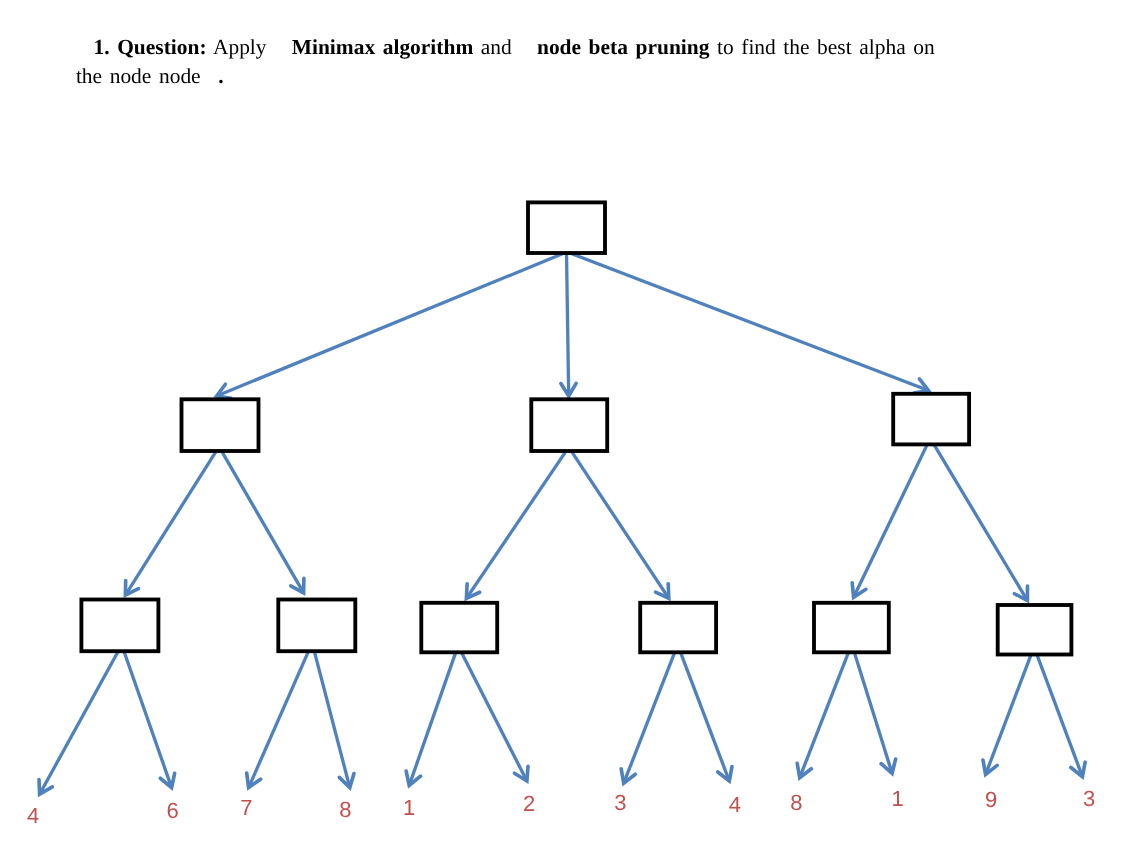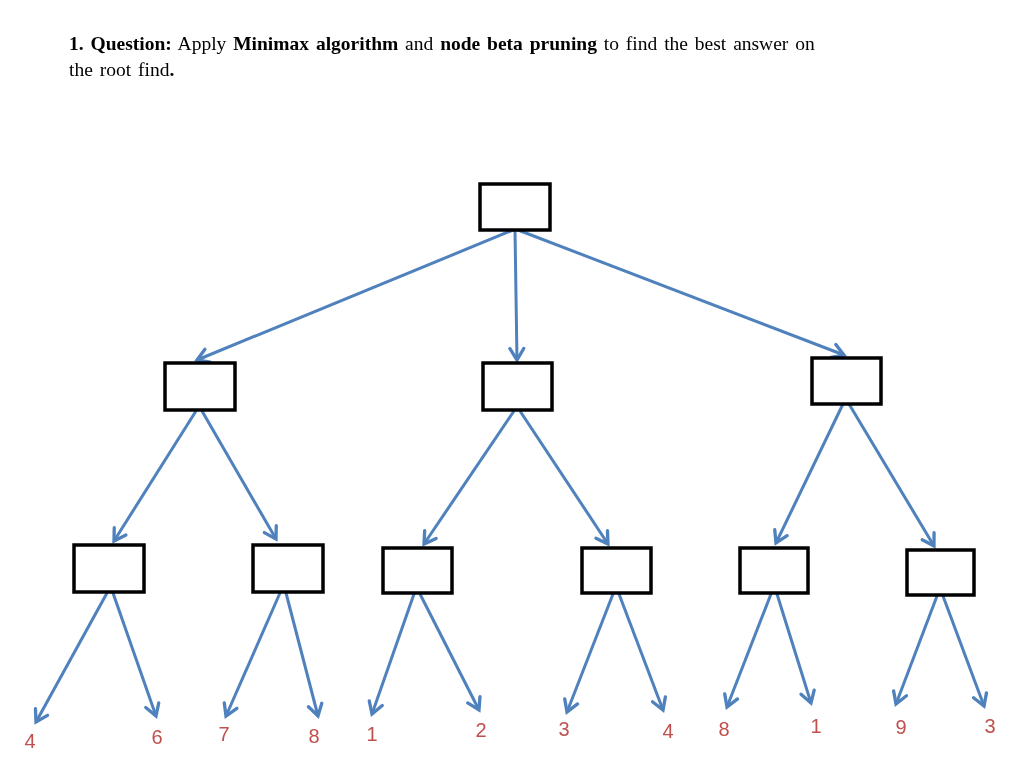--- a/index.html
+++ b/index.html
@@ -12,36 +12,36 @@
   }
   .question {
     position: absolute;
     left: 69px; top: 11px;
     width: 856px;
     font-size: 19.5px;
     line-height: 1.38;
     color: #000000;
     word-spacing: 2px;
   }
-  .question .b { font-weight: 700; }
+  .question .b { font-weight: 700; margin-left: 16px; }
   .tree-svg {
     position: absolute;
     left: 0; top: 0;
   }
   .tree-svg text {
     font-family: "Liberation Sans", sans-serif;
     font-size: 20px;
   }
 </style>
 </head>
 <body>
 
 <p class="question">
-  <span class="b">1. Question:</span><span> Apply </span><span class="b">Minimax algorithm</span><span> and </span><span class="b">node beta pruning</span><span> to find the best answer on</span><br>
-  <span>the root find</span><span class="b">.</span>
+  <span class="b">1. Question:</span><span> Apply </span><span class="b">Minimax algorithm</span><span> and </span><span class="b">node beta pruning</span><span> to find the best alpha on</span><br>
+  <span>the node node</span><span class="b">.</span>
 </p>
 
 <svg class="tree-svg" width="1024" height="775" viewBox="0 0 1024 775" xmlns="http://www.w3.org/2000/svg">
   <defs>
     <marker id="ah" viewBox="0 0 6 6" refX="4.8" refY="3" markerWidth="6" markerHeight="6" orient="auto">
       <path d="M1,0.7 L4.8,3 L1,5.3" fill="none" stroke-width="1.1" stroke-linecap="round" stroke="#4F81BD"></path>
     </marker>
   </defs>
   <g id="edges-layer">
       <line x1="513" y1="230" x2="197" y2="360" stroke="#4F81BD" stroke-width="3" marker-end="url(#ah)"></line>

